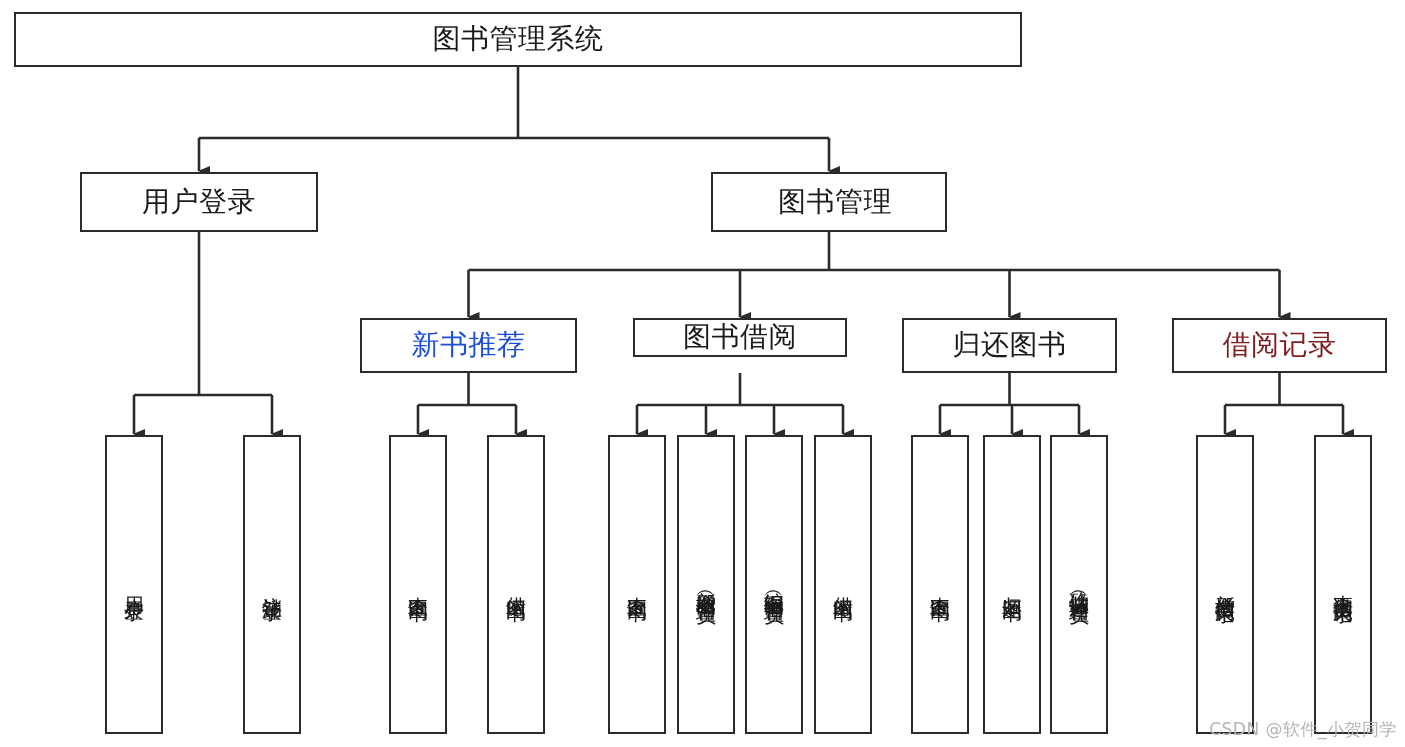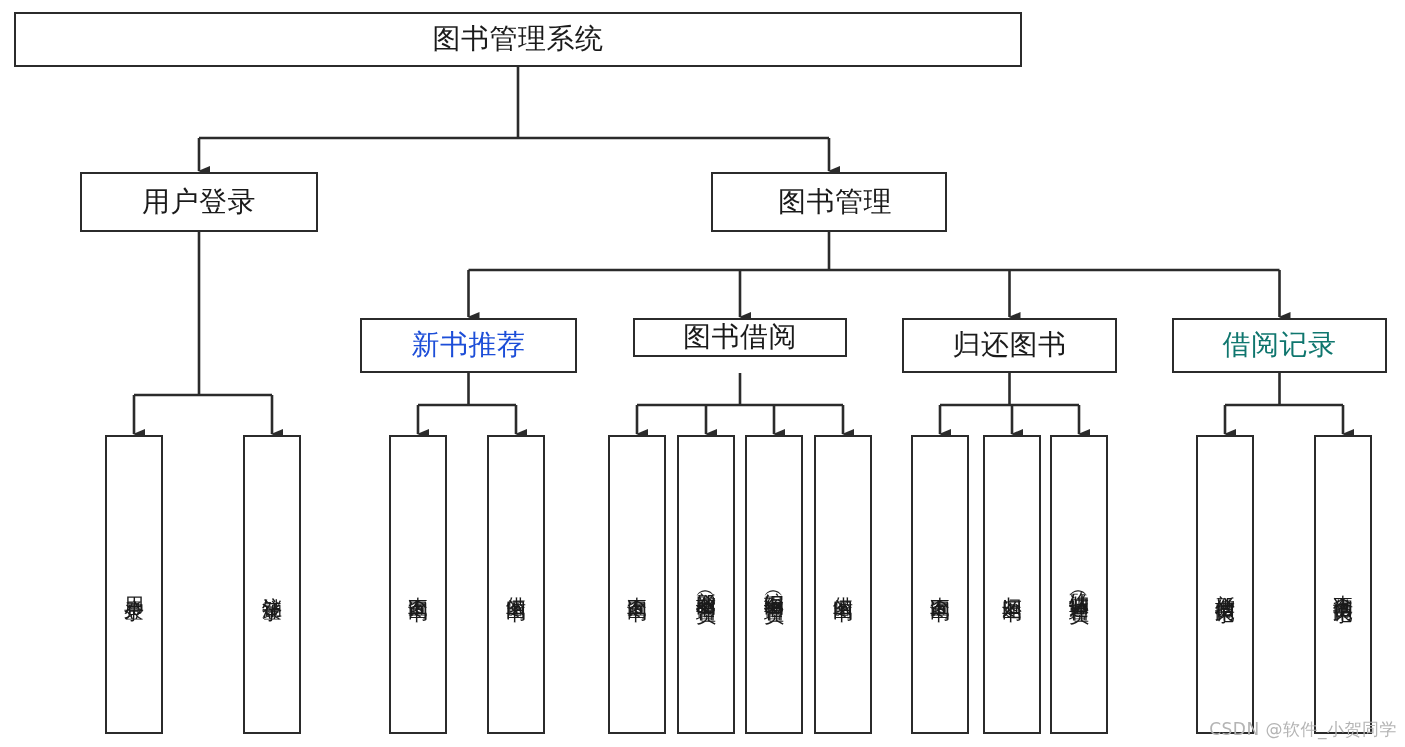--- a/index.html
+++ b/index.html
@@ -132,21 +132,21 @@
       <div class="node-box" style="left: 360px; top: 318px; width: 217px; height: 55px; border-color: rgb(43, 43, 43); background: rgb(255, 255, 255);">
         <div class="node-label-h" style="color: #1d4ed8;">新书推荐</div>
       </div>
       <div class="node-box" style="left: 633px; top: 318px; width: 214px; height: 39px; border-color: rgb(43, 43, 43); background: rgb(255, 255, 255);">
         <div class="node-label-h" style="color: rgb(26, 26, 26);">图书借阅</div>
       </div>
       <div class="node-box" style="left: 902px; top: 318px; width: 215px; height: 55px; border-color: rgb(43, 43, 43); background: rgb(255, 255, 255);">
         <div class="node-label-h" style="color: rgb(26, 26, 26);">归还图书</div>
       </div>
       <div class="node-box" style="left: 1172px; top: 318px; width: 215px; height: 55px; border-color: rgb(43, 43, 43); background: rgb(255, 255, 255);">
-        <div class="node-label-h" style="color: #0f766e;">借阅记录</div>
+        <div class="node-label-h" style="color: #7f1d1d;">借阅记录</div>
       </div>
       <div class="node-box" style="left: 105px; top: 435px; width: 58px; height: 299px; border-color: rgb(43, 43, 43); background: rgb(255, 255, 255);">
         <div class="node-label-v" style="color: rgb(26, 26, 26);">用户登录</div>
       </div>
       <div class="node-box" style="left: 243px; top: 435px; width: 58px; height: 299px; border-color: rgb(43, 43, 43); background: rgb(255, 255, 255);">
         <div class="node-label-v" style="color: rgb(26, 26, 26);">注销登录</div>
       </div>
       <div class="node-box" style="left: 389px; top: 435px; width: 58px; height: 299px; border-color: rgb(43, 43, 43); background: rgb(255, 255, 255);">
         <div class="node-label-v" style="color: rgb(26, 26, 26);">查询图书</div>
       </div>

